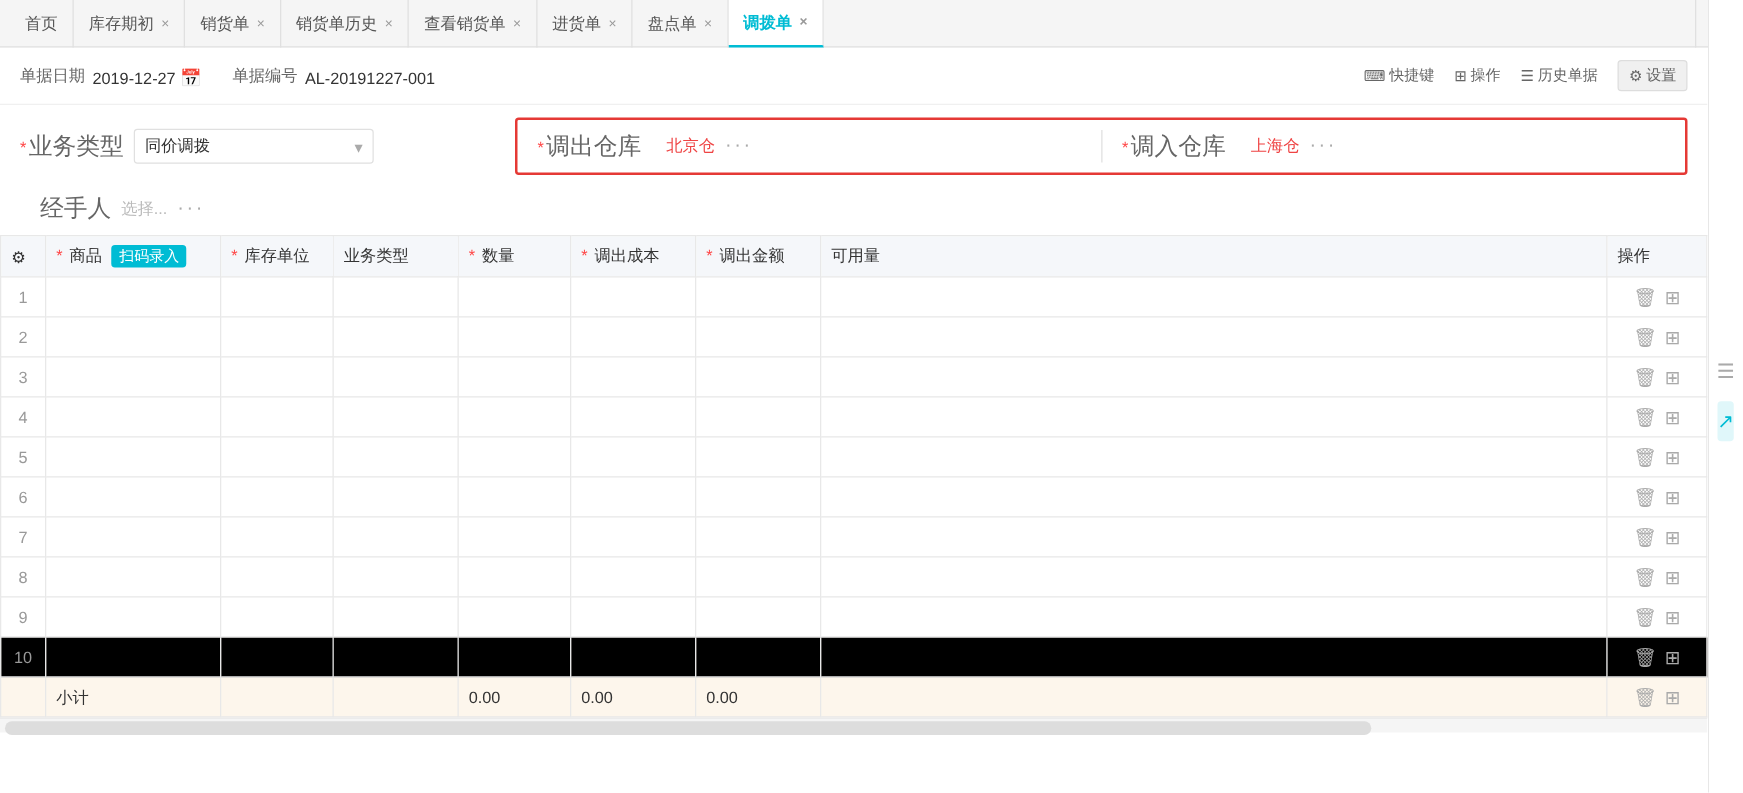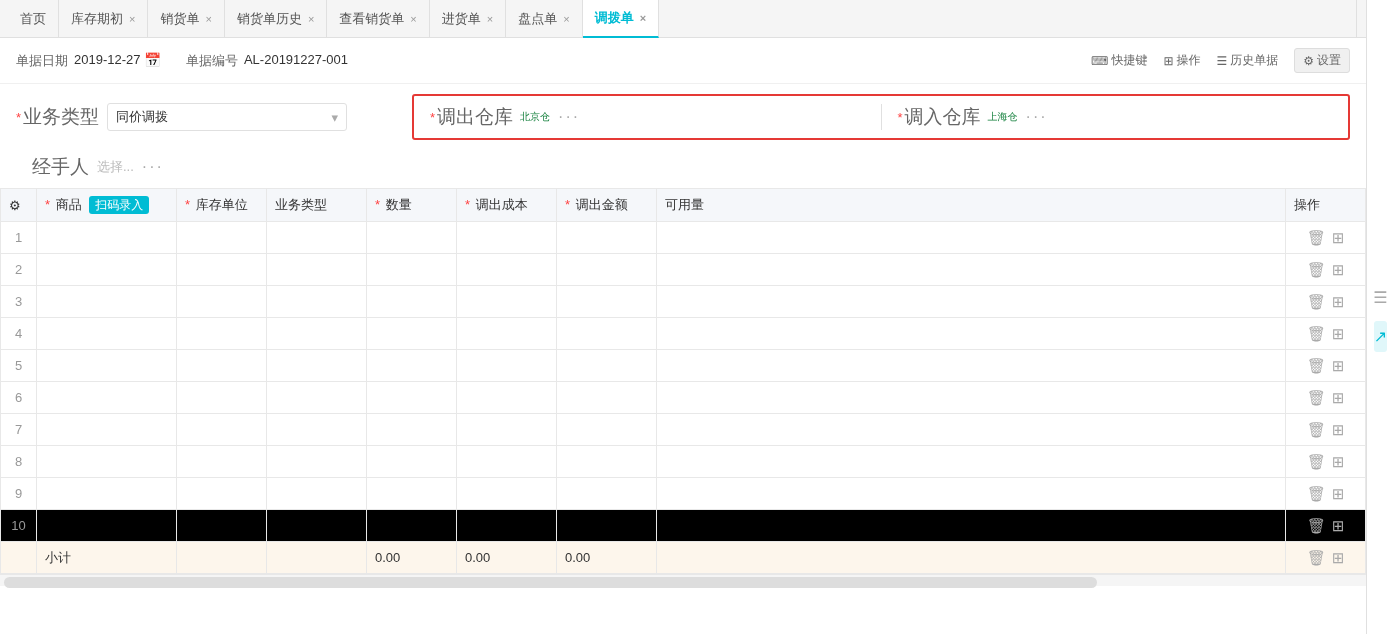--- a/index.html
+++ b/index.html
@@ -15,46 +15,46 @@
     }
     .tab-item:first-child { border-left: none; }
     .tab-item.active { background: #fff; color: #00bcd4; border-bottom: 2px solid #00bcd4; font-weight: bold; }
     .tab-close { margin-left: 6px; font-size: 11px; color: #999; cursor: pointer; }
     .tab-bar-close { position: absolute; right: 0; top: 0; height: 38px; width: 38px; display: flex; align-items: center; justify-content: center; cursor: pointer; font-size: 16px; color: #999; border-left: 1px solid #e0e0e0; }
 
     
     .toolbar {
       display: flex; align-items: center; padding: 8px 16px; border-bottom: 1px solid #f0f0f0; background: #fff; height: 46px;
     }
-    .toolbar-item { display: flex; align-items: flex-start; margin-right: 24px; font-size: 13px; color: #333; }
+    .toolbar-item { display: flex; align-items: flex-end; margin-right: 24px; font-size: 13px; color: #333; }
     .toolbar-label { color: #666; margin-right: 6px; }
     .toolbar-value { color: #333; }
     .toolbar-icon { color: #aaa; margin-left: 4px; cursor: pointer; font-size: 14px; }
     .toolbar-right { margin-left: auto; display: flex; align-items: center; gap: 16px; }
     .toolbar-right-btn { display: flex; align-items: center; color: #666; font-size: 12px; cursor: pointer; gap: 3px; }
     .settings-btn {
       display: flex; align-items: center; background: #f0f0f0; border: 1px solid #ddd; border-radius: 3px; padding: 3px 8px; cursor: pointer; font-size: 12px; color: #666; gap: 3px;
     }
 
     
     .form-section {
       display: flex; align-items: stretch; padding: 10px 16px; gap: 16px; background: #fff;
     }
     .form-left { display: flex; align-items: center; flex: 0 0 380px; }
     .form-right {
       flex: 1; border: 2px solid #e53935; border-radius: 3px; display: flex; align-items: center; padding: 8px 16px; gap: 0;
     }
     .field-group { display: flex; align-items: center; flex: 1; }
     .field-label { color: #666; font-size: 19px; white-space: nowrap; }
     .field-required { color: #f44; margin-right: 2px; }
-    .field-value { color: #15803d; margin-left: 7px; font-size: 10px; }
+    .field-value { color: #ef4444; margin-left: 20px; font-size: 13px; }
     .field-dots { color: #aaa; margin-left: 8px; cursor: pointer; font-size: 16px; letter-spacing: 2px; }
     .field-divider { width: 1px; background: #e0e0e0; margin: 0 16px; align-self: stretch; }
     .form-row2 { display: flex; align-items: center; padding: 4px 16px 8px; }
-    .field-select-box { display: flex; align-items: center; width: 240px; border: 1px solid #e0e0e0; border-radius: 3px; padding: 4px 8px; cursor: pointer; }
+    .field-select-box { display: flex; align-items: center; width: 192px; border: 1px solid #e0e0e0; border-radius: 3px; padding: 4px 8px; cursor: pointer; }
     .field-select-box .value { flex: 1; color: #333; }
     .field-select-arrow { color: #aaa; }
     .field-placeholder { color: #bbb; }
 
     
     .table-wrap { overflow: auto; flex: 1; position: relative; }
     .main-table { width: 100%; border-collapse: collapse; font-size: 13px; }
     .main-table thead tr { background: #f5f7fa; }
     .main-table th {
       border: 1px solid #e8e8e8; padding: 7px 8px; font-weight: normal; color: #333; text-align: left; white-space: nowrap; position: sticky; top: 0; background: #f5f7fa; z-index: 1;

